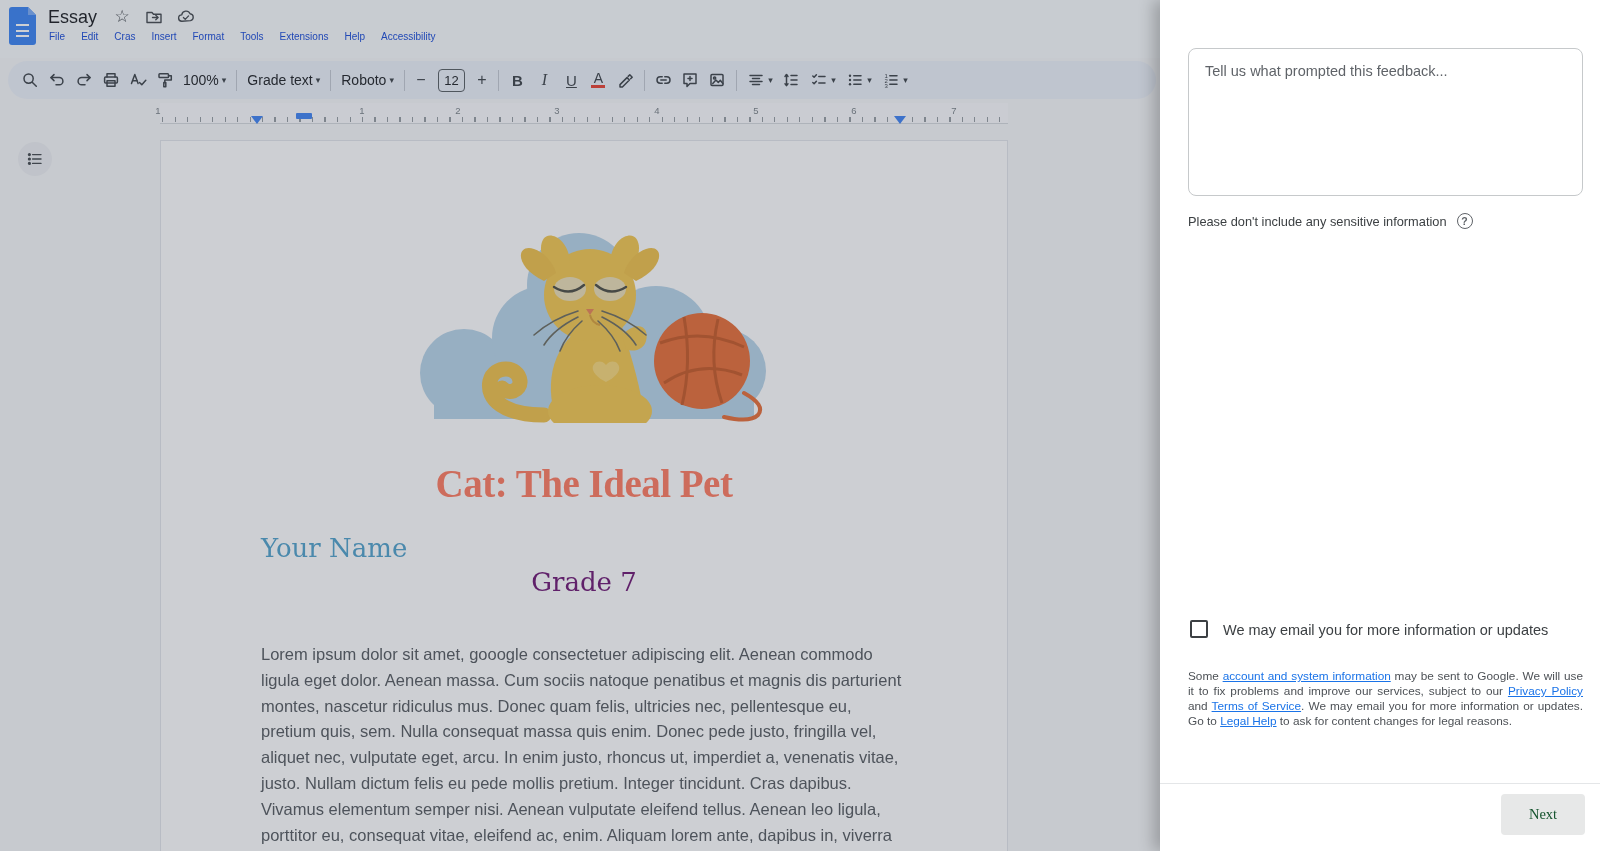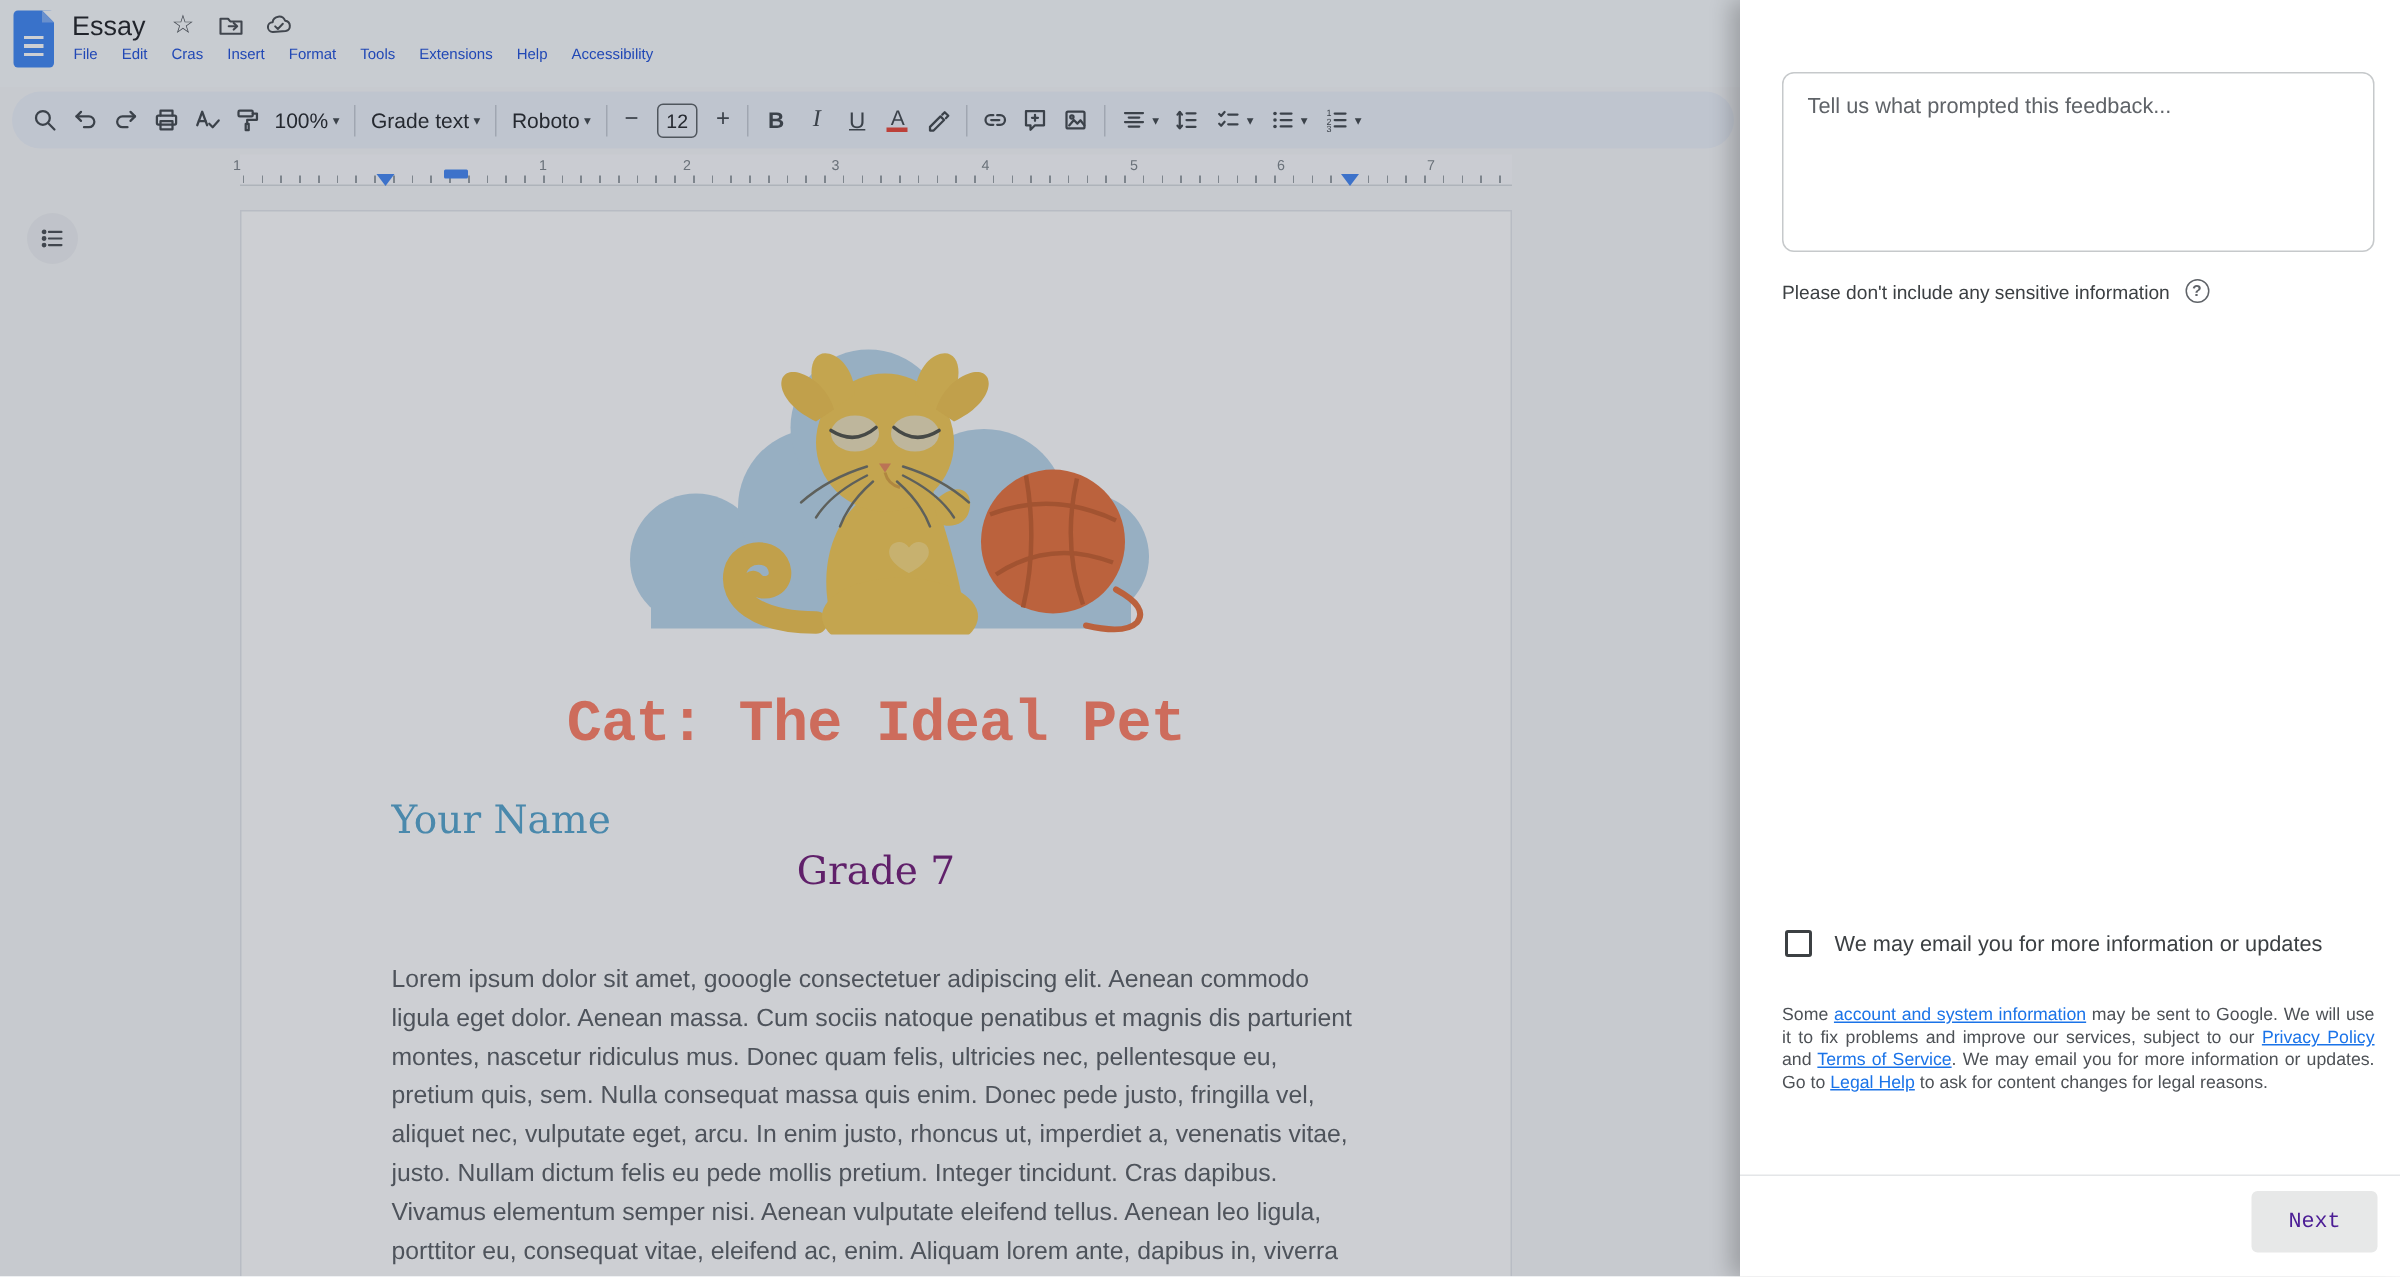--- a/index.html
+++ b/index.html
@@ -53,53 +53,53 @@
   .ind-bar { position:absolute; top:10px; left:296px; width:16px; height:6px; background:#4285f4; border-radius:1px; cursor:pointer; }
 
   
   .canvas { position:absolute; top:125px; left:0; right:0; bottom:0; background:#f8f9fa; overflow:hidden; }
   .outline-btn { position:absolute; left:18px; top:17px; width:34px; height:34px; border-radius:50%;
     background:#eef0f3; display:flex; align-items:center; justify-content:center; cursor:pointer; }
   .outline-btn svg { stroke:#474c51; fill:#474c51; stroke-width:1.4; stroke-linecap:round; }
   .page { position:absolute; left:160px; top:15px; width:848px; height:1400px; background:#ffffff;
     border:1px solid #e4e7eb; padding:0 100px; }
   .cat-art { display:block; margin:82px auto 0; }
-  .doc-title { margin-top:38px; text-align:center; font-family:Liberation Mono, monospace; font-weight:bold;
+  .doc-title { margin-top:38px; text-align:center; font-family:Liberation Serif, serif; font-weight:bold;
     font-size:39px; letter-spacing:-0.5px; color:#ff7e63; }
   .doc-author { margin-top:25px; font-family:"DejaVu Serif",serif; font-size:26px;
     line-height:34px; color:#54a3cc; }
   .doc-grade { text-align:center; font-family:"DejaVu Serif",serif; font-size:26px; line-height:34px; color:#701a75; }
   .doc-body { margin-top:43px; font-size:16.5px; line-height:25.8px; color:#585d62; }
 
   .scrim { position:absolute; inset:0; background:rgba(45,55,70,0.24); z-index:60; pointer-events:none; }
 
   
   #panel { position:absolute; left:1160px; top:0; width:440px; height:851px; background:#fff; z-index:100;
     box-shadow:-7px 0 14px rgba(0,0,0,0.22); }
   .panel-header { height:48px; border-bottom:1px solid #e8eaed; display:flex; align-items:center; padding:0 18px 0 28px; }
   .panel-title { flex:1; font-size:17.5px; color:#202124; }
   .close-btn { font-size:19px; color:#3c4043; cursor:pointer; line-height:1; padding:2px; }
   .panel-body { padding:35px 17px 0 28px; }
   .describe-label { font-size:14px; color:#202124; }
-  .fb-textarea { margin-top:13px; width:100%; height:120px; border:1px solid #c6c9cb; border-radius:8px;
+  .fb-textarea { margin-top:13px; width:100%; height:148px; border:1px solid #c6c9cb; border-radius:8px;
     padding:14px 16px; font-family:"Liberation Sans",sans-serif; font-size:14.5px; color:#202124; resize:none; outline:none; }
   .fb-textarea::placeholder { color:#5f6368; }
   .sensitive-row { margin-top:13px; display:flex; align-items:center; font-size:12.8px; color:#3c4043; }
   .help-circle { margin-left:10px; width:16px; height:16px; border:1.4px solid #5f6368; border-radius:50%;
     display:inline-flex; align-items:center; justify-content:center; font-size:10.5px; font-weight:bold;
     color:#5f6368; cursor:pointer; flex:none; }
   .email-row { position:absolute; top:620px; left:30px; right:18px; display:flex; align-items:flex-end; gap:15px; }
   .checkbox { width:18px; height:18px; border:2px solid #3c4043; border-radius:2px; cursor:pointer; flex:none; background:#fff; }
   .email-label { font-size:14.5px; color:#3c4043; }
   .legal { position:absolute; top:669px; left:28px; width:395px; font-size:11.8px; line-height:15px;
     color:#4d5156; text-align:justify; }
   .legal a { color:#1a73e8; text-decoration:underline; cursor:pointer; }
   .panel-footer { position:absolute; left:0; right:0; bottom:0; height:68px; border-top:1px solid #e4e6e8; background:#fff; }
   .next-btn { position:absolute; right:15px; top:10px; width:84px; height:41px; background:#e7e8e8; border:none;
-    border-radius:4px; font-family:Liberation Mono, monospace; font-size:14.5px; color:#4c1d95; cursor:pointer; }
+    border-radius:4px; font-family:Liberation Serif, serif; font-size:14.5px; color:#14532d; cursor:pointer; }
 </style>
 </head>
 <body>
 
 <div id="app">
 
   <div id="docs">
 
     <div class="docs-header">
       <div class="docs-logo">

